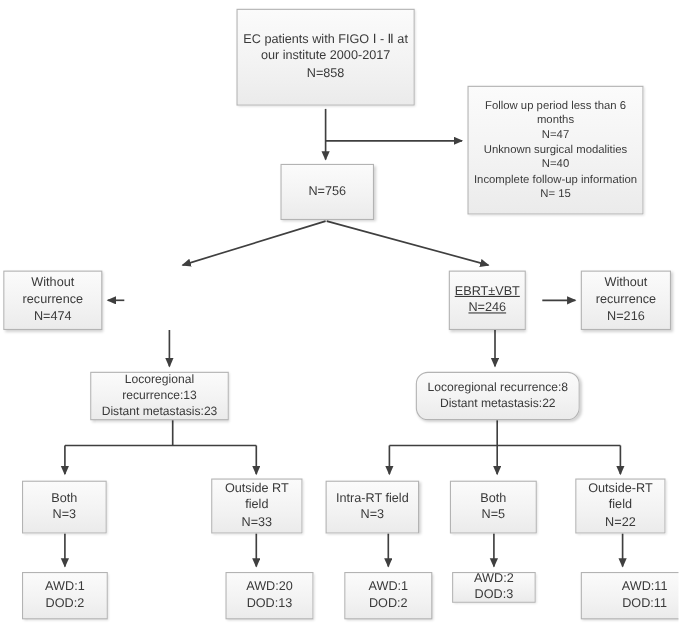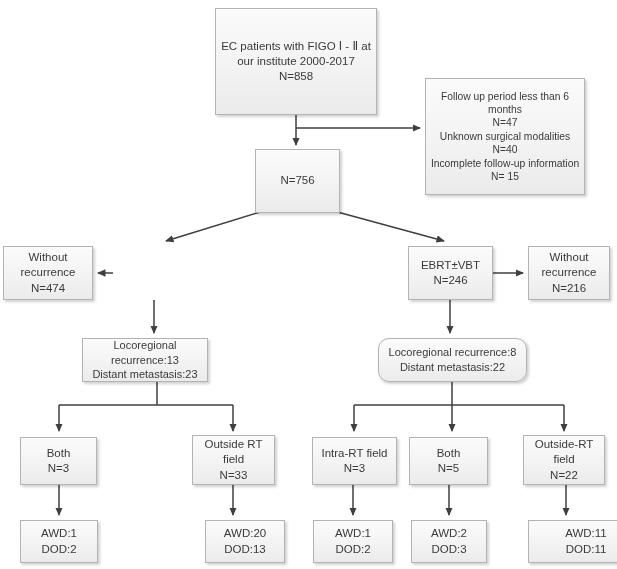--- a/index.html
+++ b/index.html
@@ -68,48 +68,48 @@
       <path d="M564,405 L564,431" marker-end="url(#arrow)"></path>
 
       <path d="M59,485 L59,515" marker-end="url(#arrow)"></path>
       <path d="M233,485 L233,515" marker-end="url(#arrow)"></path>
       <path d="M353,485 L353,515" marker-end="url(#arrow)"></path>
       <path d="M449,485 L449,515" marker-end="url(#arrow)"></path>
       <path d="M566,485 L566,515" marker-end="url(#arrow)"></path>
     </g>
   </svg>
 
-  <div class="box" style="left:215px;top:8px;width:162px;height:107px;">
+  <div class="box" style="left:215px;top:8px;width:162px;height:88px;">
     <span class="box-text">EC patients with FIGO Ⅰ - Ⅱ at
 our institute 2000-2017
 N=858</span>
   </div>
 
   <div class="box small" style="left:425px;top:78px;width:160px;height:117px;">
     <span class="box-text">Follow up period  less than 6
 months
 N=47
 Unknown surgical modalities
 N=40
 Incomplete follow-up information
 N= 15</span>
   </div>
 
-  <div class="box" style="left:255px;top:149px;width:85px;height:64px;justify-content:center;">
+  <div class="box" style="left:255px;top:149px;width:85px;height:51px;justify-content:center;">
     <span class="box-text">N=756</span>
   </div>
 
   <div class="box" style="left:3px;top:246px;width:90px;height:54px;">
     <span class="box-text">Without
 recurrence
 N=474</span>
   </div>
 
 
-  <div class="box" style="left:408px;top:246px;width:85px;height:54px;">
+  <div class="box" style="left:408px;top:246px;width:70px;height:54px;text-decoration:underline;">
     <span class="box-text">EBRT±VBT
 N=246</span>
   </div>
 
   <div class="box" style="left:528px;top:246px;width:82px;height:54px;">
     <span class="box-text">Without
 recurrence
 N=216</span>
   </div>
 
@@ -127,21 +127,21 @@
     <span class="box-text">Both
 N=3</span>
   </div>
 
   <div class="box" style="left:192px;top:435px;width:83px;height:50px;">
     <span class="box-text">Outside RT
 field
 N=33</span>
   </div>
 
-  <div class="box" style="left:312px;top:437px;width:85px;height:48px;">
+  <div class="box" style="left:296px;top:437px;width:85px;height:48px;">
     <span class="box-text">Intra-RT field
 N=3</span>
   </div>
 
   <div class="box" style="left:409px;top:437px;width:79px;height:48px;">
     <span class="box-text">Both
 N=5</span>
   </div>
 
   <div class="box" style="left:523px;top:435px;width:82px;height:50px;">
@@ -158,21 +158,21 @@
   <div class="box" style="left:193px;top:520px;width:80px;height:43px;margin-left:12px;">
     <span class="box-text">AWD:20
 DOD:13</span>
   </div>
 
   <div class="box" style="left:313px;top:520px;width:80px;height:43px;">
     <span class="box-text">AWD:1
 DOD:2</span>
   </div>
 
-  <div class="box" style="left:411px;top:520px;width:76px;height:43px;">
+  <div class="box" style="left:411px;top:520px;width:76px;height:28px;">
     <span class="box-text">AWD:2
 DOD:3</span>
   </div>
 
   <div class="box" style="left:528px;top:520px;width:102px;height:43px;padding-left:14px;">
     <span class="box-text">AWD:11
 DOD:11</span>
   </div>
 
 </div>

